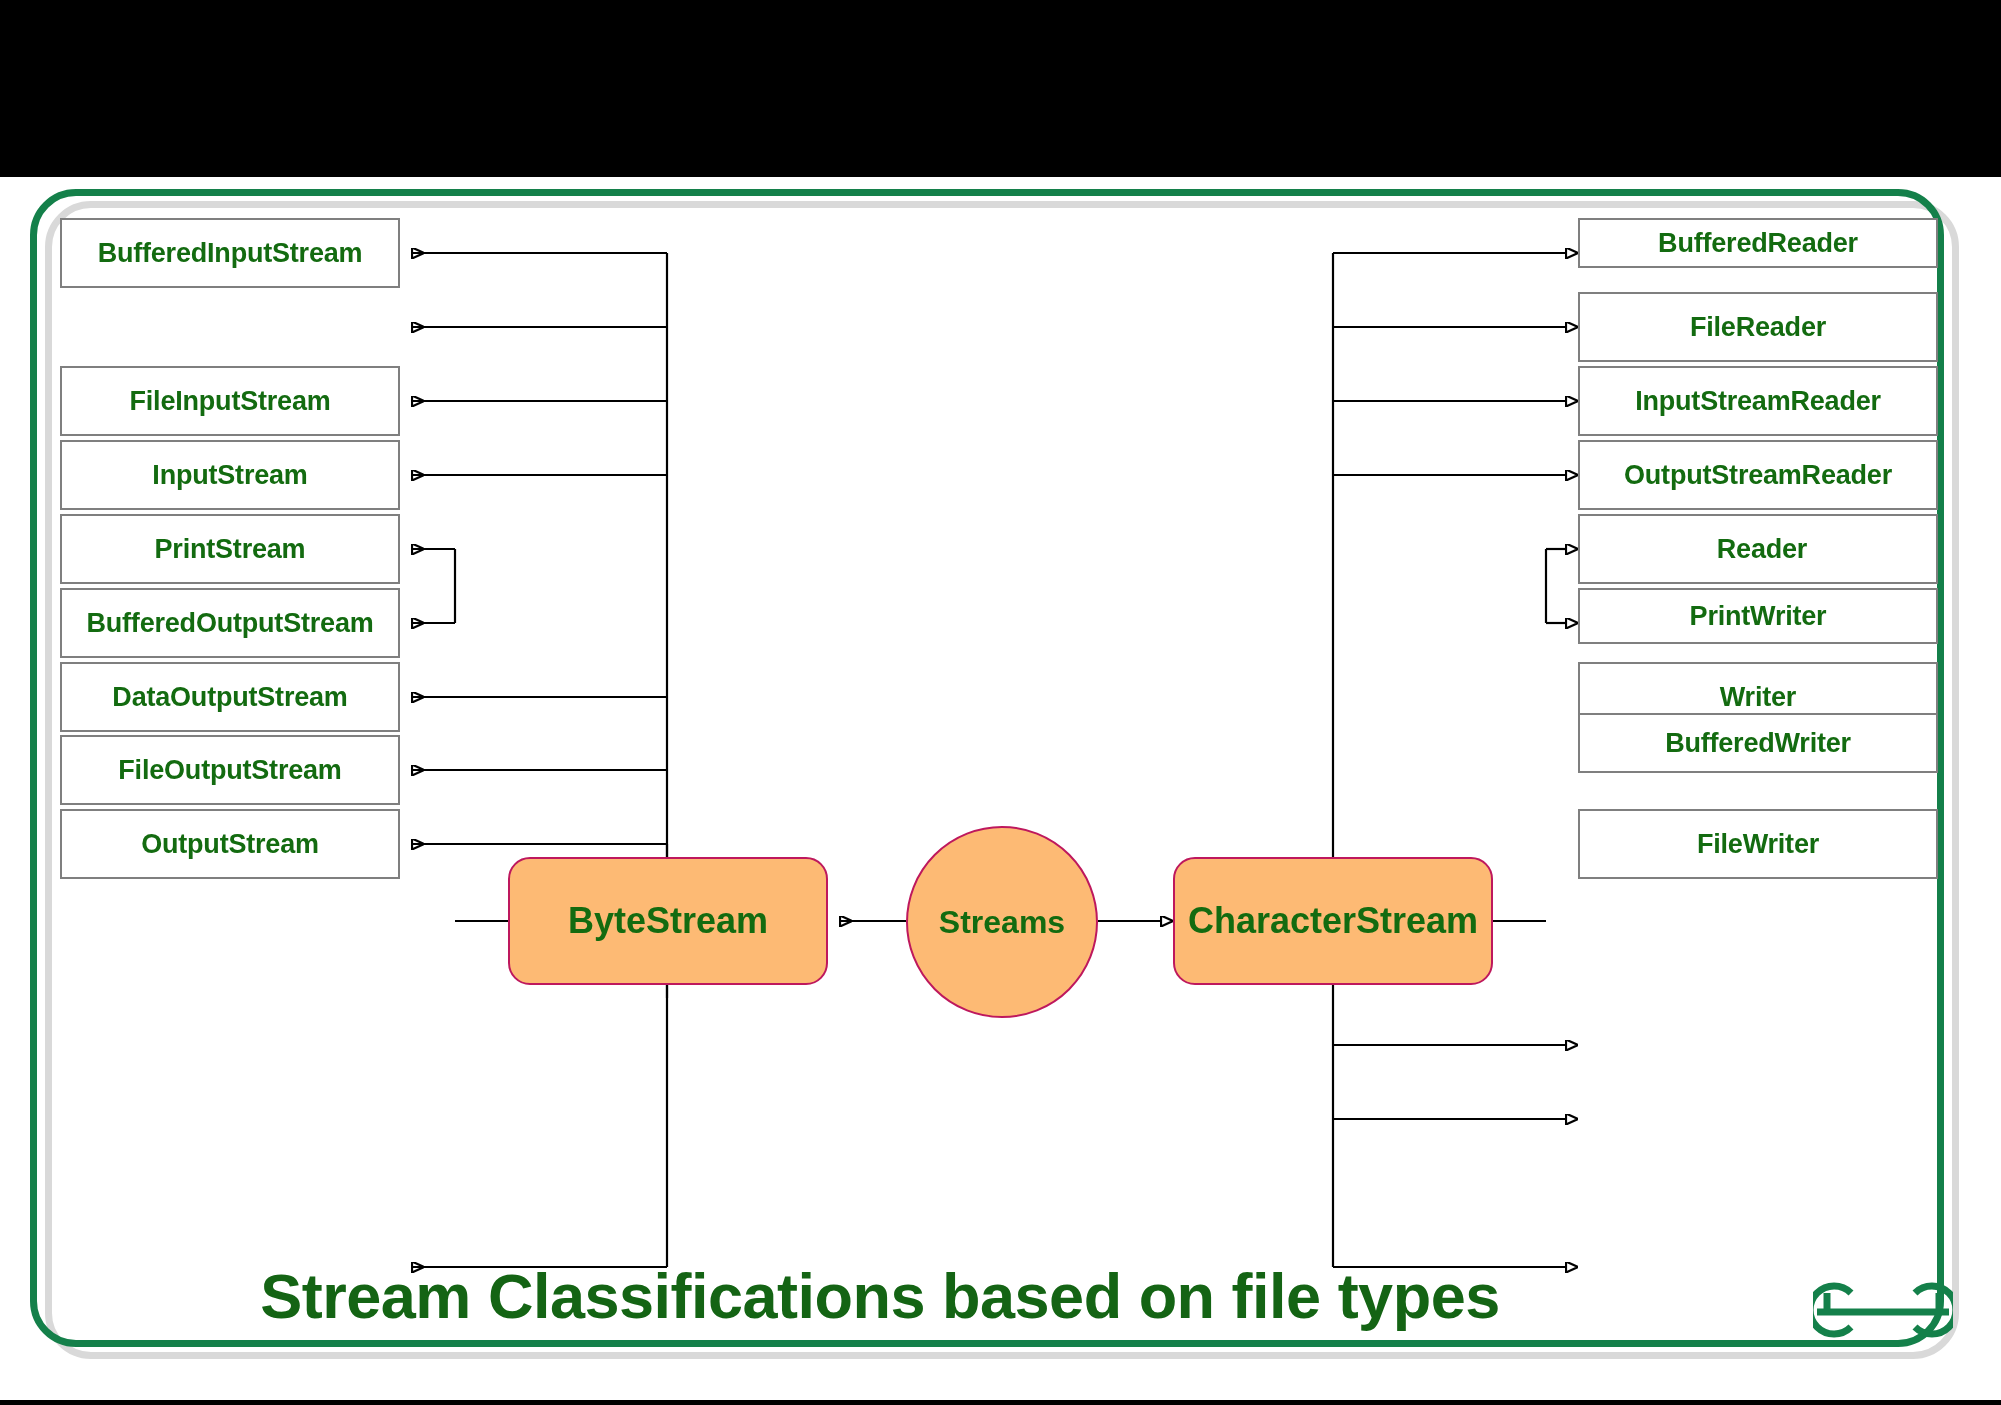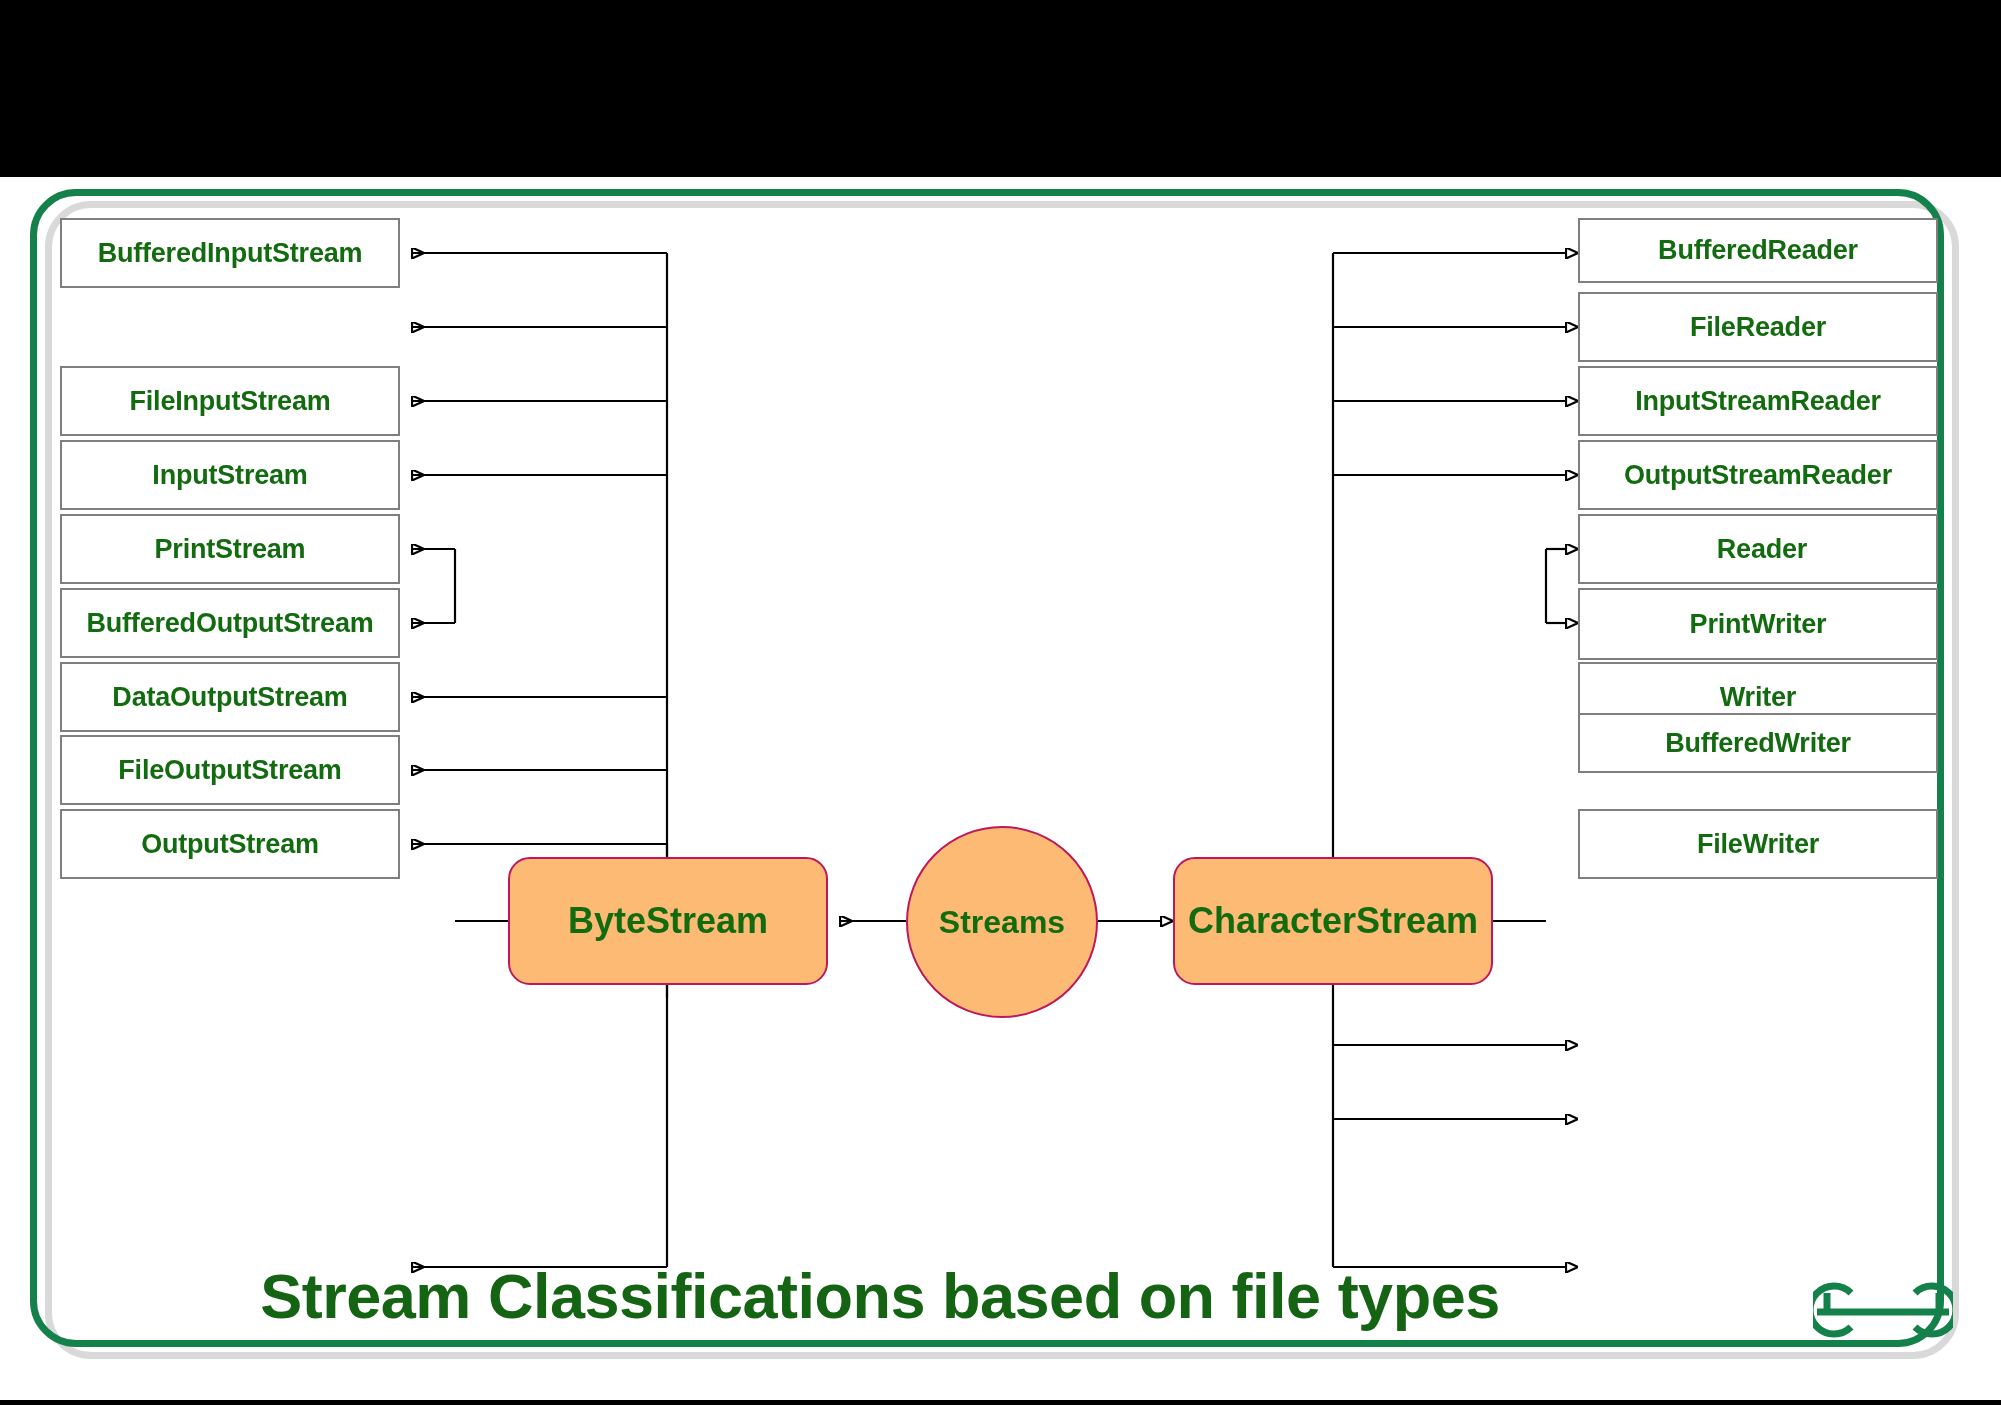--- a/index.html
+++ b/index.html
@@ -202,26 +202,26 @@
 
     <div class="leaf leaf-left" style="top:41px;height:70px;">BufferedInputStream</div>
     <div class="leaf leaf-left" style="top:189px;height:70px;">FileInputStream</div>
     <div class="leaf leaf-left" style="top:263px;height:70px;">InputStream</div>
     <div class="leaf leaf-left" style="top:337px;height:70px;">PrintStream</div>
     <div class="leaf leaf-left" style="top:411px;height:70px;">BufferedOutputStream</div>
     <div class="leaf leaf-left" style="top:485px;height:70px;">DataOutputStream</div>
     <div class="leaf leaf-left" style="top:558px;height:70px;">FileOutputStream</div>
     <div class="leaf leaf-left" style="top:632px;height:70px;">OutputStream</div>
 
-    <div class="leaf leaf-right" style="top:41px;height:65px;">BufferedReader</div>
+    <div class="leaf leaf-right" style="top:41px;height:50px;">BufferedReader</div>
     <div class="leaf leaf-right" style="top:115px;height:70px;">FileReader</div>
     <div class="leaf leaf-right" style="top:189px;height:70px;">InputStreamReader</div>
     <div class="leaf leaf-right" style="top:263px;height:70px;">OutputStreamReader</div>
     <div class="leaf leaf-right" style="top:337px;height:70px;padding-left:8px;">Reader</div>
-    <div class="leaf leaf-right" style="top:411px;height:72px;">PrintWriter</div>
+    <div class="leaf leaf-right" style="top:411px;height:56px;">PrintWriter</div>
     <div class="leaf leaf-right" style="top:485px;height:70px;">Writer</div>
     <div class="leaf leaf-right" style="top:536px;height:60px;text-align:right;">BufferedWriter</div>
     <div class="leaf leaf-right" style="top:632px;height:70px;">FileWriter</div>
 
     <div class="hub" id="node-bytestream">ByteStream</div>
 
     <div class="hub" id="node-streams">Streams</div>
 
     <div class="hub" id="node-characterstream">CharacterStream</div>
 

